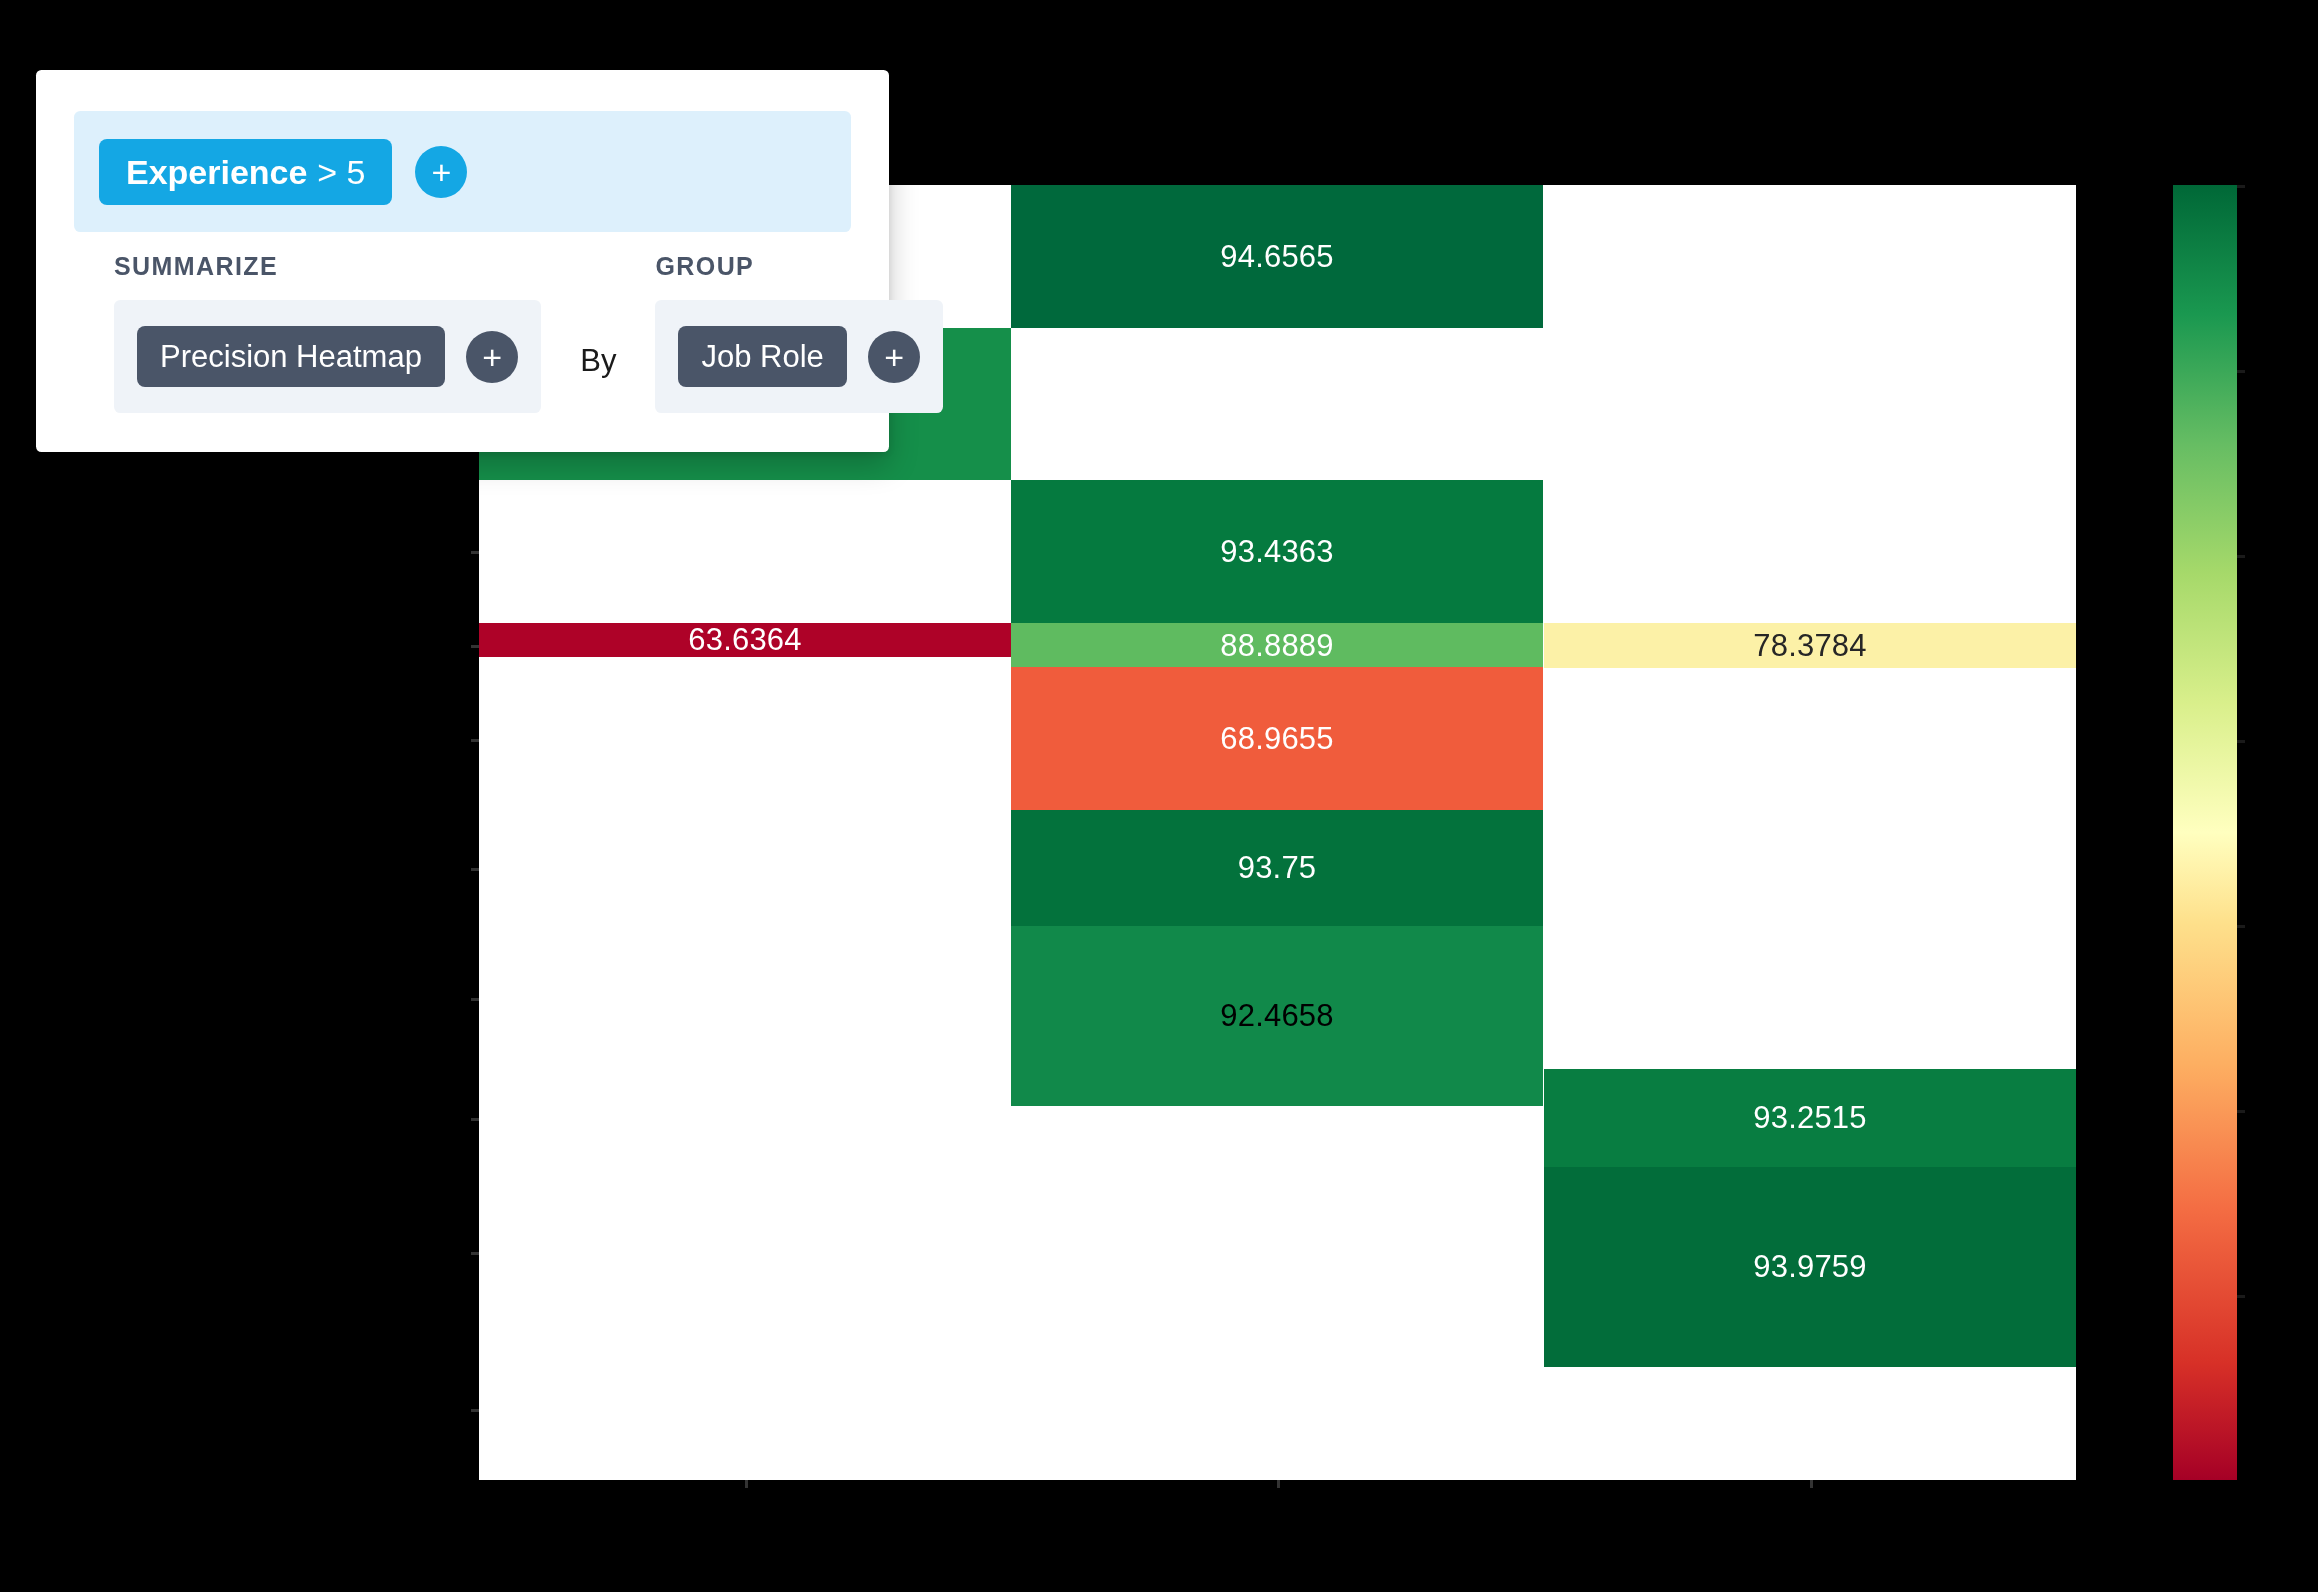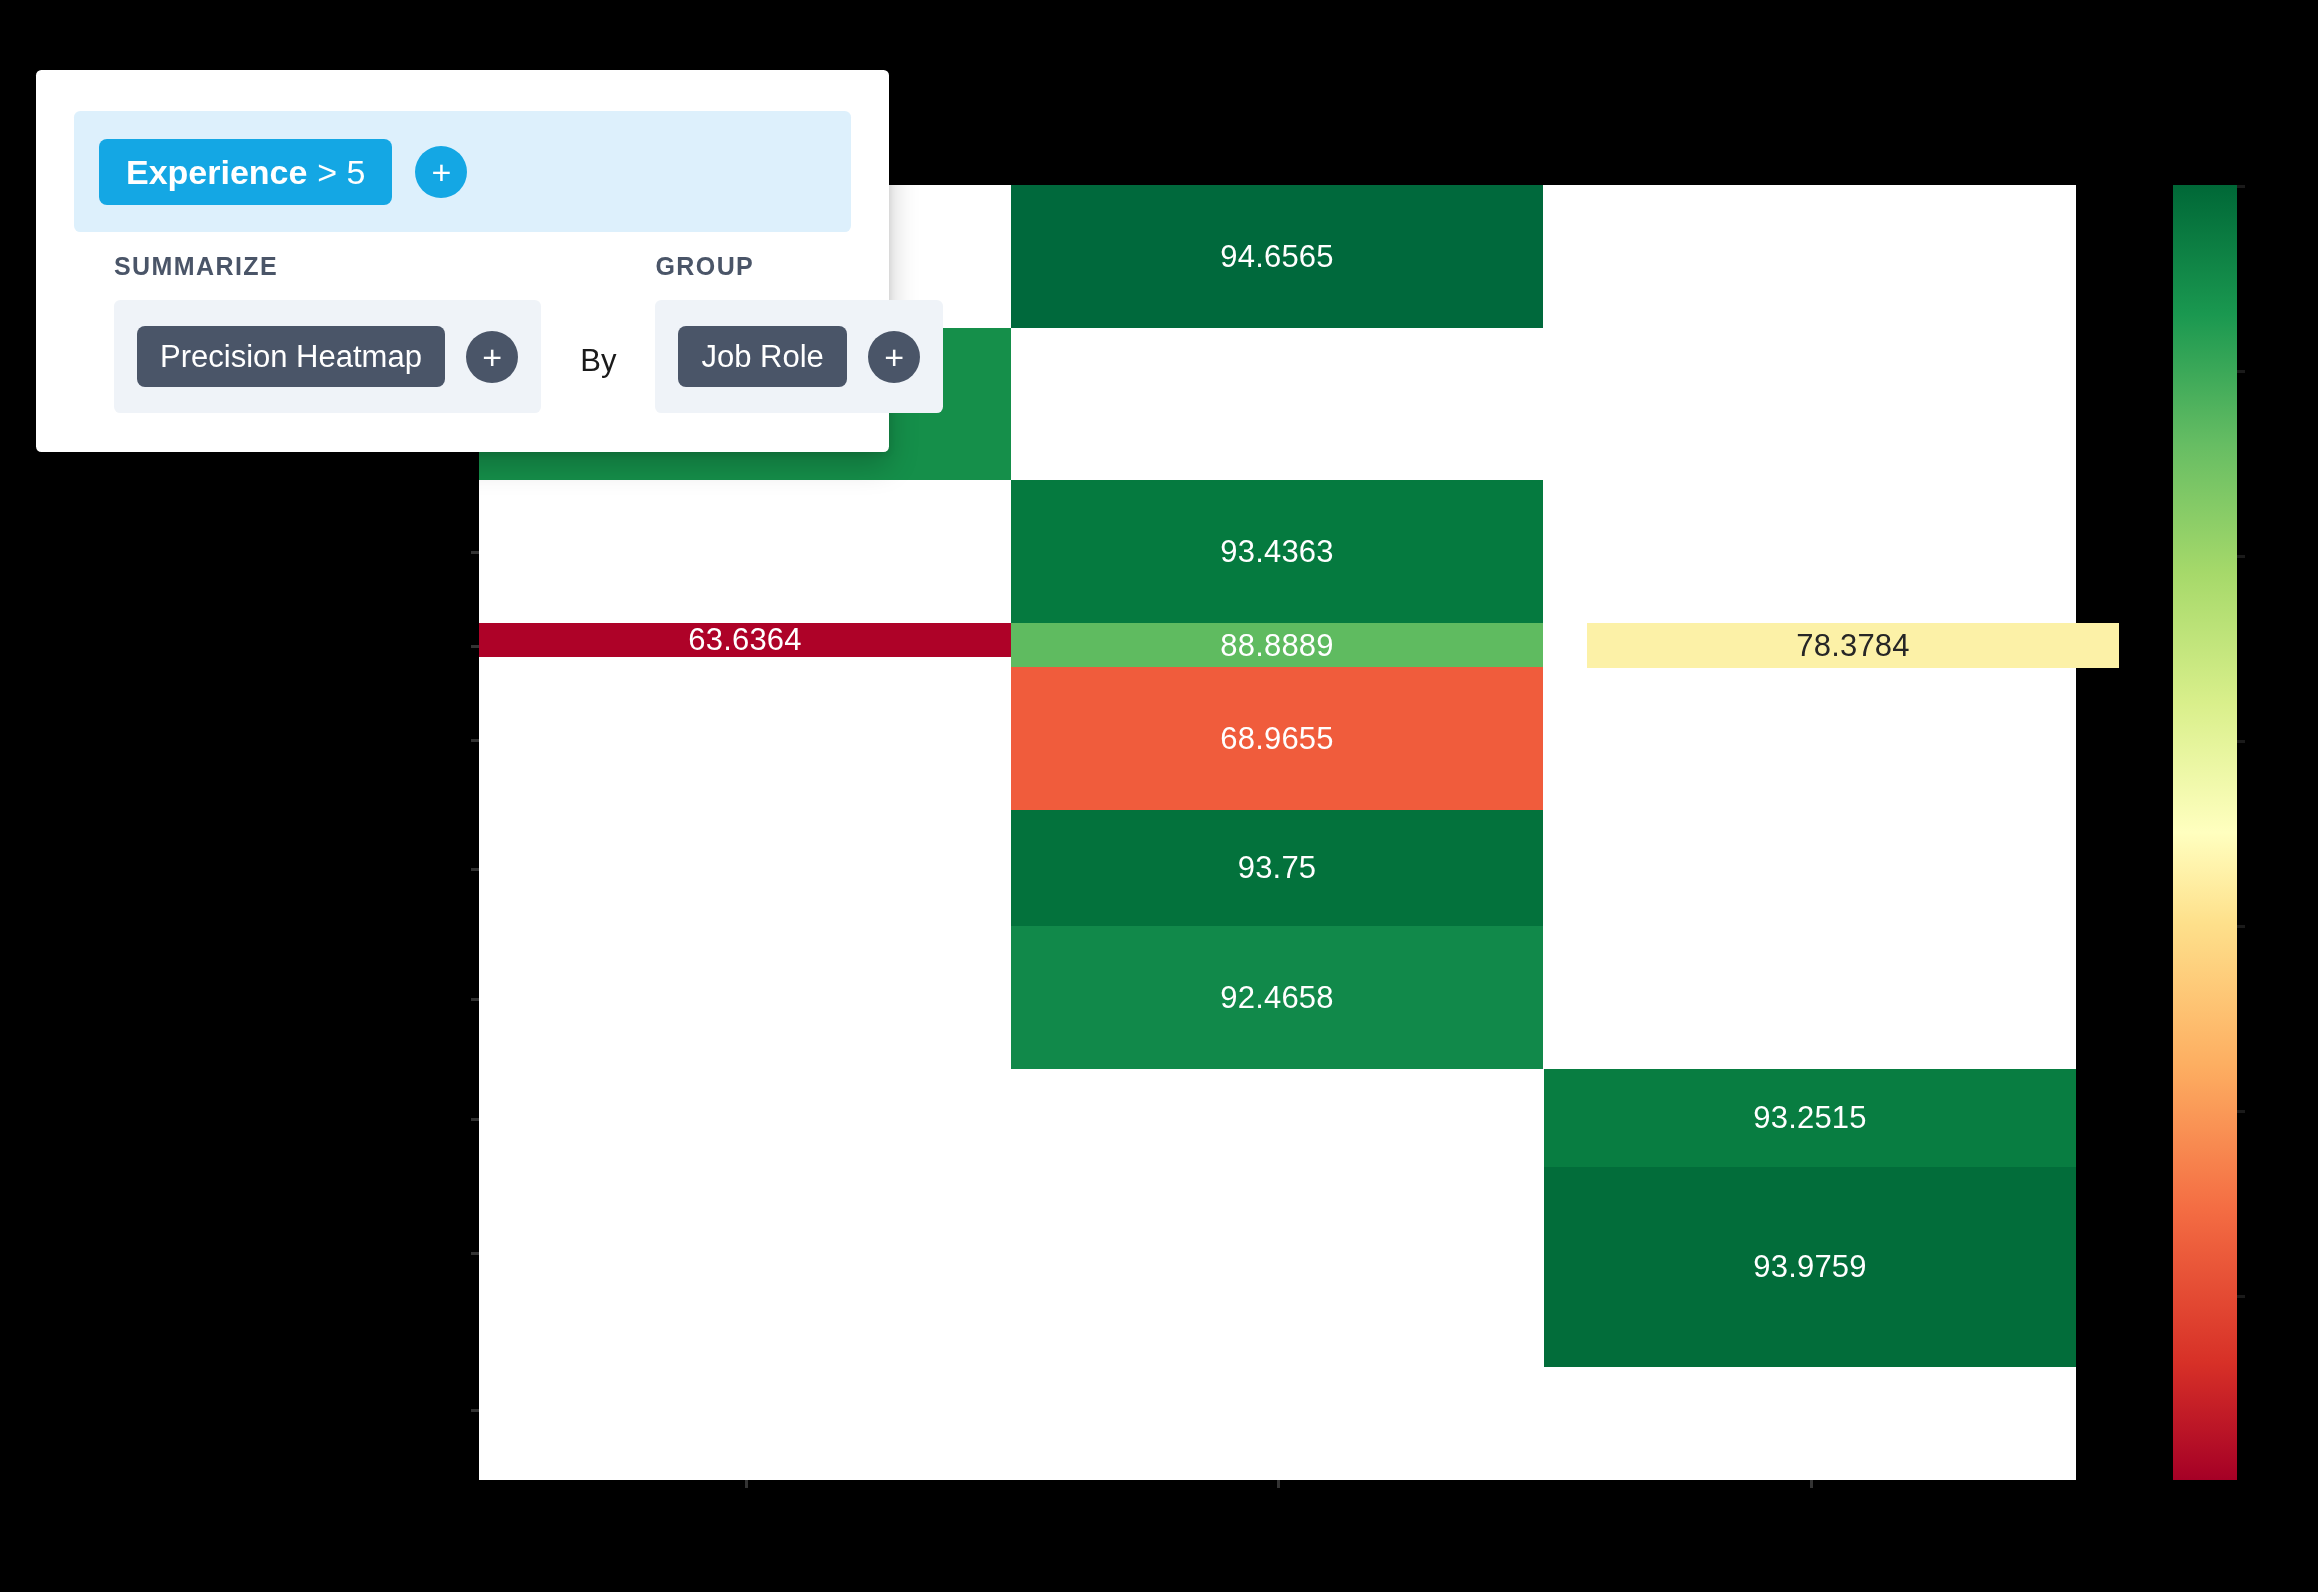--- a/index.html
+++ b/index.html
@@ -32,21 +32,21 @@
 
   .hm-cell {
     position: absolute;
     display: flex;
     align-items: center;
     justify-content: center;
     font-size: 31px;
     letter-spacing: 0.2px;
   }
   .hm-cell.light-text { color: #ffffff; }
-  .hm-cell.dark-text  { color: #262626; margin-left: 43px; }
+  .hm-cell.dark-text  { color: #262626; }
 
   
   .tick-y {
     position: absolute;
     left: -8px;
     width: 8px;
     height: 2.7px;
     background: #333333;
   }
   .tick-x {
@@ -225,21 +225,21 @@
         </div>
         <div class="hm-cell dark-text" style="left: 1065px; top: 438px; width: 532px; height: 45px; background: rgb(252, 241, 167); color: rgb(38, 38, 38);">
           <span>78.3784</span>
         </div>
         <div class="hm-cell light-text" style="left: 532px; top: 482px; width: 532px; height: 143px; background: rgb(240, 92, 60); color: rgb(255, 255, 255);">
           <span>68.9655</span>
         </div>
         <div class="hm-cell light-text" style="left: 532px; top: 625px; width: 532px; height: 116px; background: rgb(3, 114, 60); color: rgb(255, 255, 255);">
           <span>93.75</span>
         </div>
-        <div class="hm-cell light-text" style="left: 532px; top: 741px; width: 532px; height: 143px; background: rgb(17, 137, 74); color: #ffffff;">
+        <div class="hm-cell light-text" style="left: 532px; top: 741px; width: 532px; height: 180px; background: rgb(17, 137, 74); color: #000000;">
           <span>92.4658</span>
         </div>
         <div class="hm-cell light-text" style="left: 1065px; top: 884px; width: 532px; height: 98px; background: rgb(8, 125, 65); color: rgb(255, 255, 255);">
           <span>93.2515</span>
         </div>
         <div class="hm-cell light-text" style="left: 1065px; top: 982px; width: 532px; height: 200px; background: rgb(2, 109, 58); color: rgb(255, 255, 255);">
           <span>93.9759</span>
         </div>
       </div>
     <div id="y-ticks">

